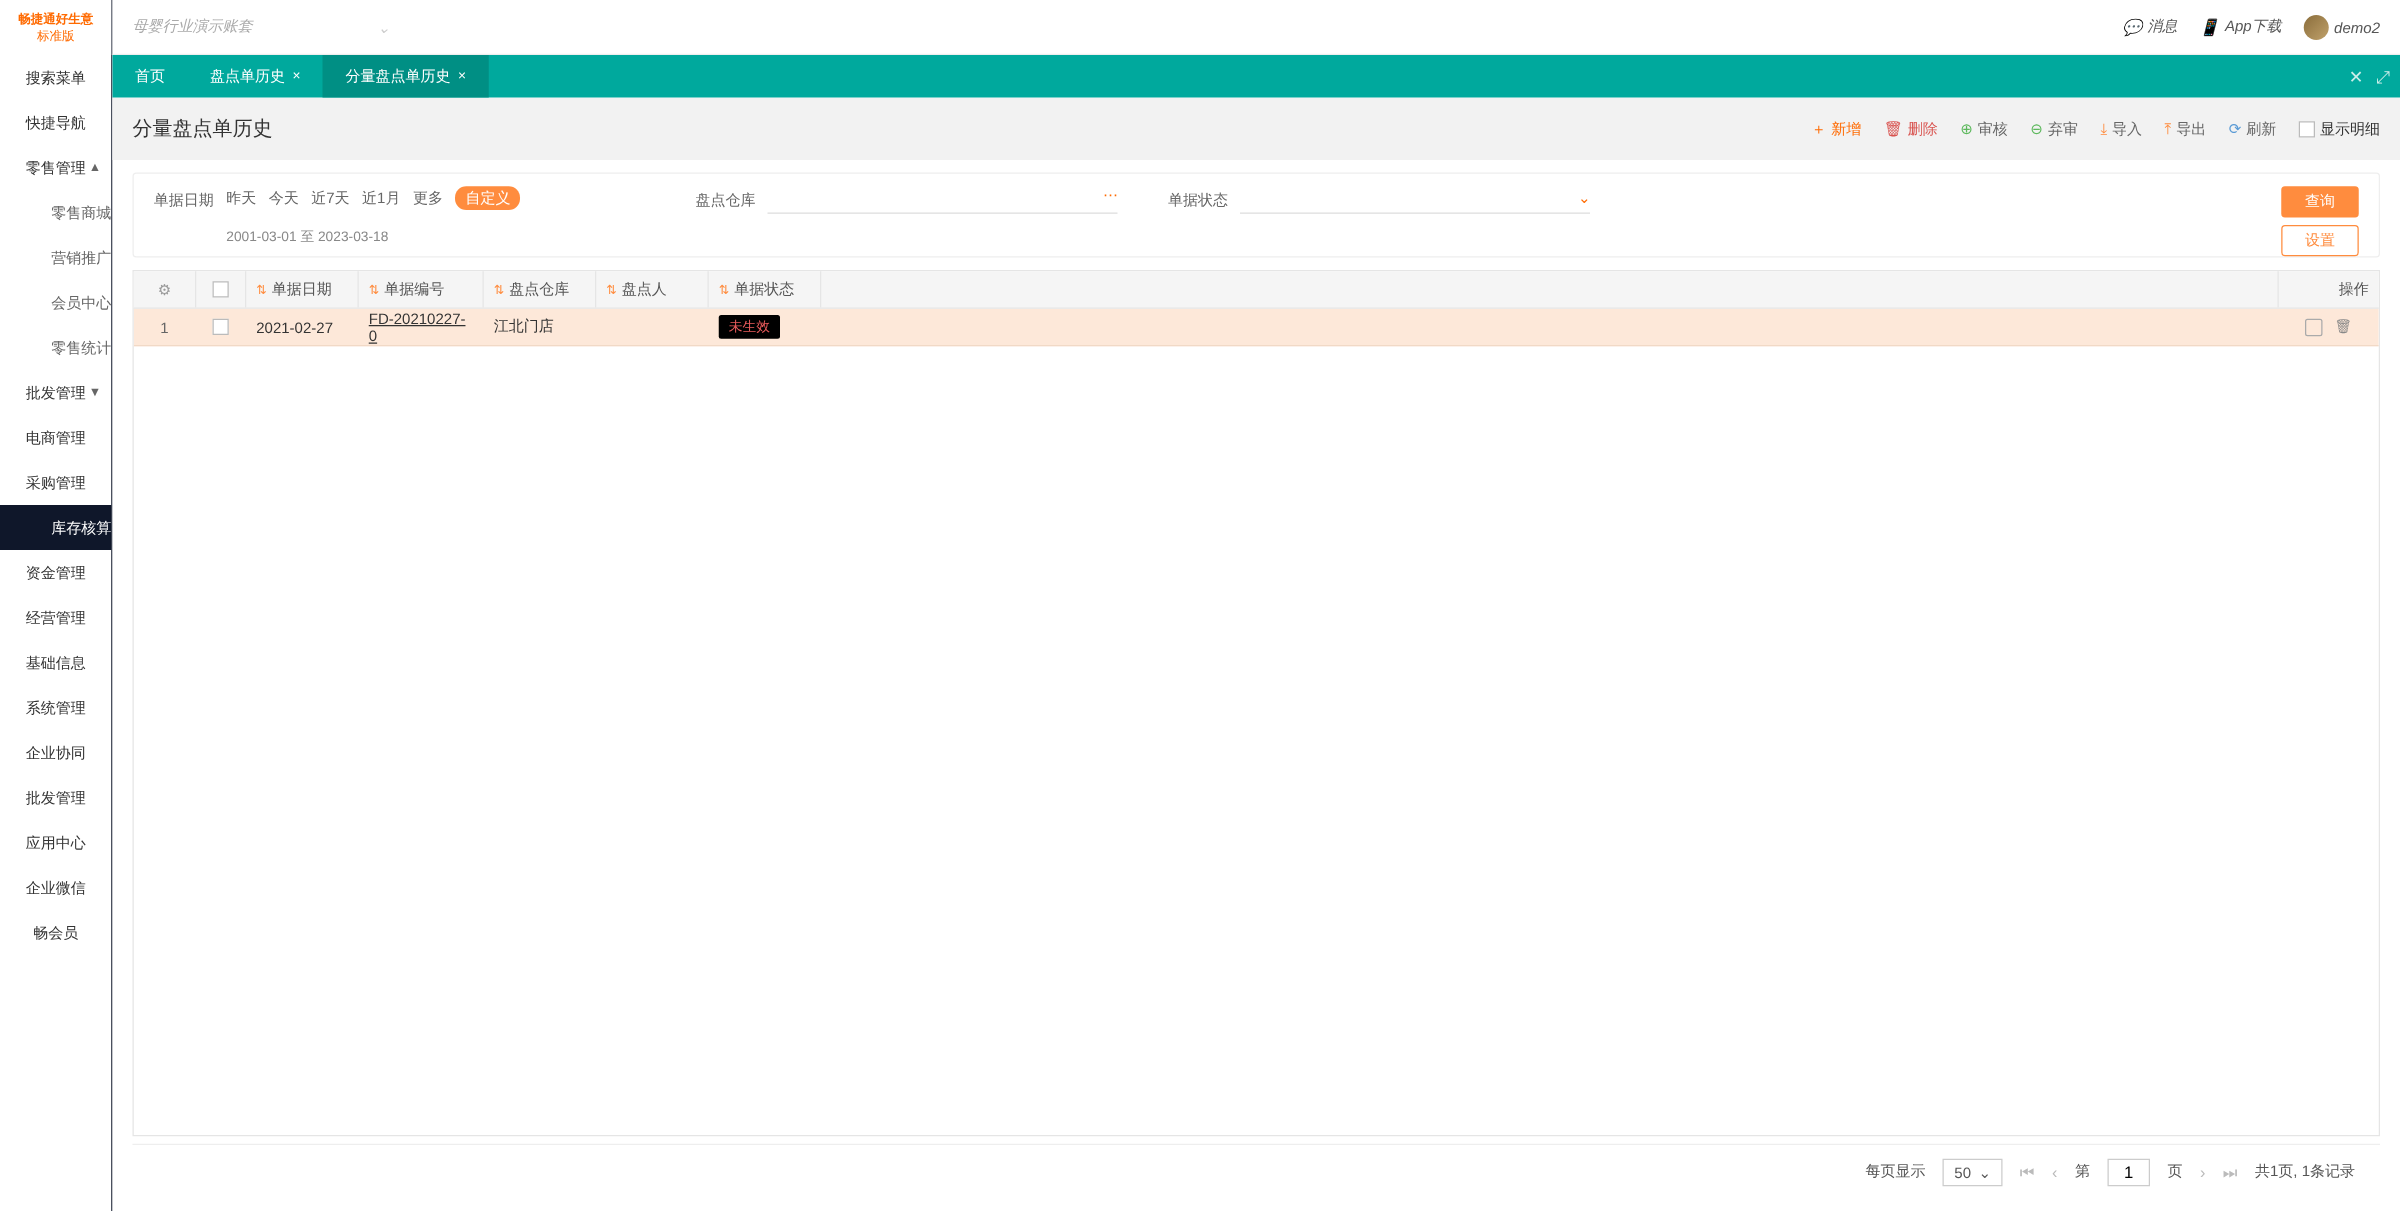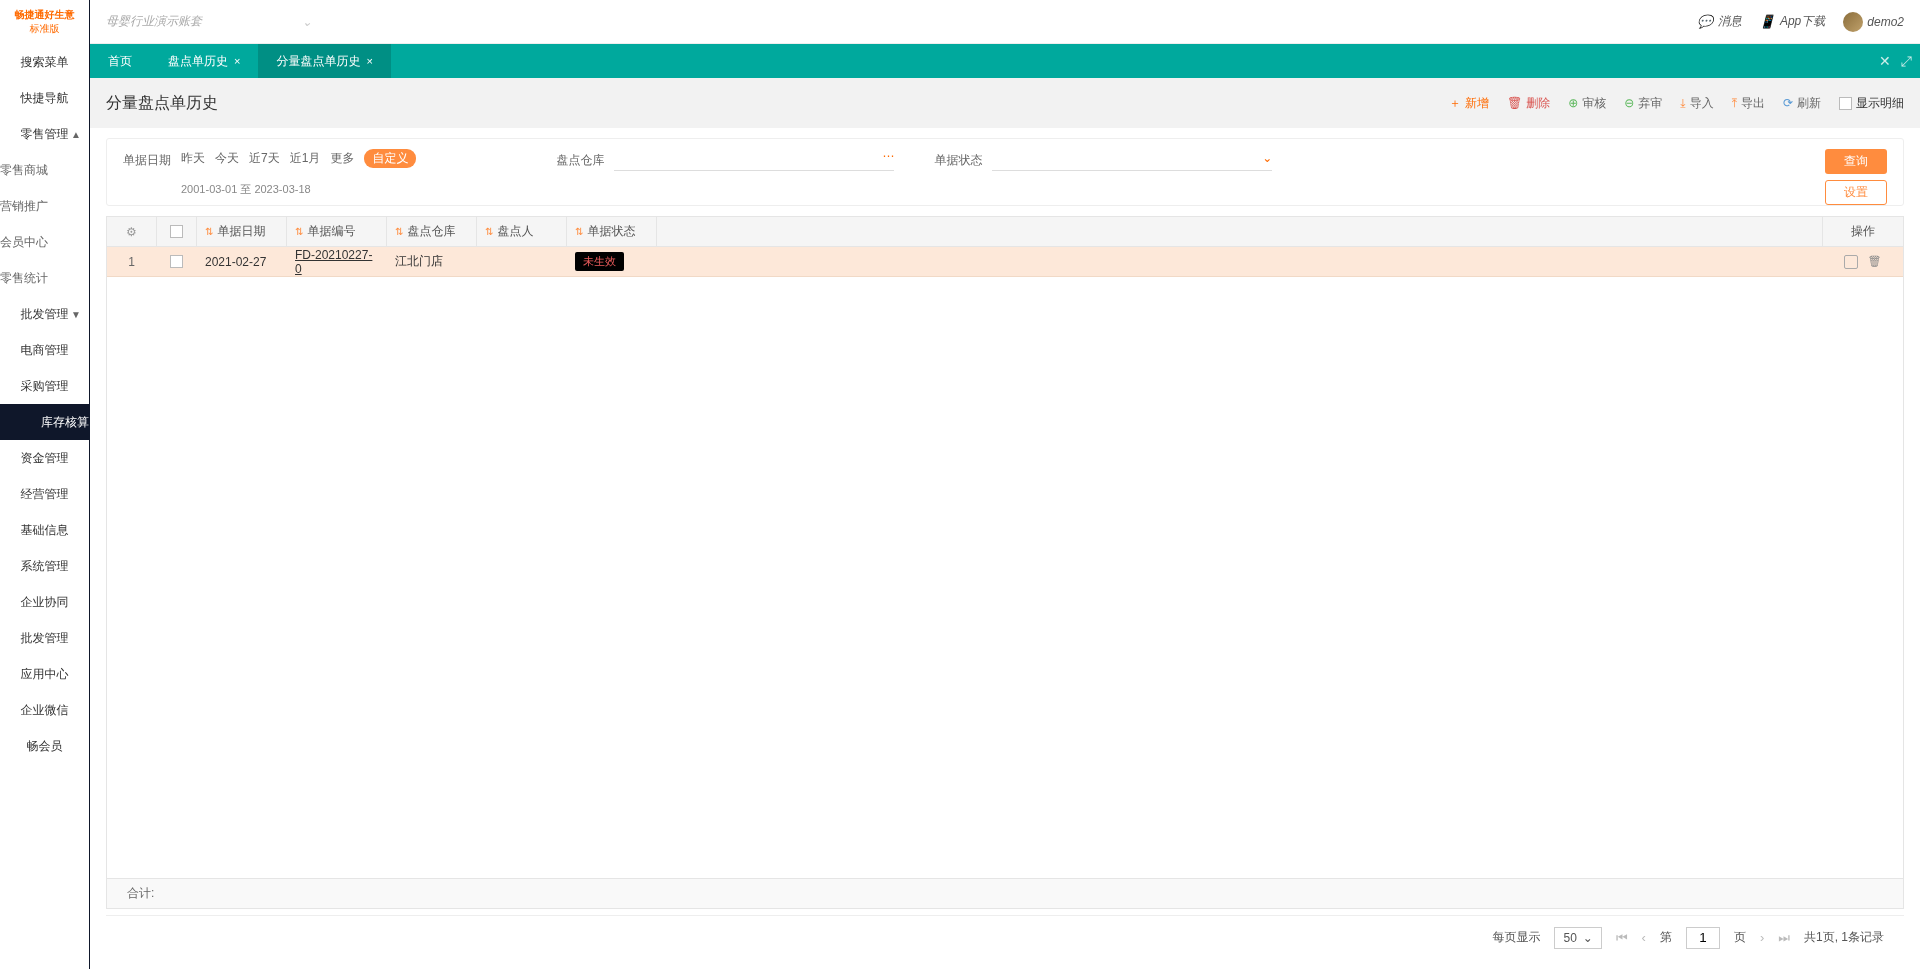--- a/index.html
+++ b/index.html
@@ -7,21 +7,21 @@
 .app { display: flex; height: 100vh; }
 
 
 .sidebar { width: 90px; background: #fff; border-right: 1px solid #0f172a; display: flex; flex-direction: column; }
 .logo-area { height: 44px; background: #fff; display:flex; align-items:center; justify-content:center; flex-direction:column; padding: 4px; }
 .logo-text { color: #ff6a00; font-size: 10px; font-weight: bold; }
 .logo-sub { color: #ff6a00; font-size: 10px; }
 .sidebar-item { height: 36px; display: flex; align-items: center; justify-content: center; cursor: pointer; color: #333; position: relative; }
 .sidebar-item.active { background: #0f172a; color: #fff; justify-content: flex-end; }
 .sidebar-item .caret { position: absolute; right: 8px; font-size: 10px; color: #666; }
-.sidebar-sub { height: 36px; display:flex; align-items:center; justify-content:flex-start; color:#666; cursor:pointer; }
+.sidebar-sub { height: 36px; display:flex; align-items:center; justify-content:flex-end; color:#666; cursor:pointer; }
 
 
 .main { flex: 1; display: flex; flex-direction: column; background: #fff; min-width: 0; }
 
 
 .top-header { height: 44px; display: flex; align-items: center; padding: 0 16px; border-bottom: 1px solid #eee; font-style: italic; }
 .demo-select { color: #aaa; font-size: 12px; flex: 1; display:flex; align-items:center; }
 .demo-select .chevron { margin-left: 100px; color: #ccc; }
 .header-right { display: flex; align-items: center; gap: 18px; }
 .header-btn { display: flex; align-items: center; gap: 4px; color: #555; cursor:pointer; }
@@ -70,21 +70,21 @@
 .th { border-right:1px solid #e5e5e5; padding:0 8px; display:flex; align-items:center; gap:4px; color:#555; height:100%; }
 .sort-icon { color:#ff8c3e; font-size:10px; }
 .col-gear { width:50px; justify-content:center; }
 .col-chk { width:40px; justify-content:center; }
 .col-date { width:90px; }
 .col-code { width:100px; }
 .col-wh { width:90px; }
 .col-person { width:90px; }
 .col-status { width:90px; }
 .col-flex { flex:1; }
-.col-ops { width:80px; justify-content:center; border-right:none; }
+.col-ops { width:80px; justify-content:flex-end; border-right:none; }
 .tbody { flex:1; overflow:auto; }
 .trow { display:flex; height:30px; align-items:center; background:#fde8d9; border-bottom:1px solid #f1d9c6; }
 .td { border-right:1px solid transparent; padding:0 8px; display:flex; align-items:center; height:100%; }
 .td.col-gear { justify-content:center; color:#666; }
 .td.col-chk { justify-content:center; }
 .td.col-code a { color:#333; text-decoration:underline; cursor:pointer; }
 .status-tag { background:#000000; color:#e95b5b; padding:2px 8px; border-radius:2px; font-size:11px; }
 .td.col-ops { justify-content:center; gap:10px; color:#888; }
 .op-icon { cursor:pointer; display:inline-block; width:14px; height:14px; border:1px solid #aaa; border-radius:2px; position:relative; }
 .op-del::before { content:"🗑"; font-size:11px; position:relative; top:-1px; }
@@ -344,23 +344,20 @@
             <div class="td col-status">
                 <span class="status-tag">未生效</span>
               </div>
             <div class="td col-flex"></div>
             <div class="td col-ops">
               <span class="op-icon"></span>
               <span class="op-del"></span>
             </div>
           </div>
         </div>
-        <div class="totals-row">
-          <span class="label">合计:</span>
-        </div>
       </div>
     </div>
 
     <div class="pagination">
       <span>每页显示</span>
       <div class="page-select">
           <span>50</span>
           <span class="icon-chev-down"></span>
         </div>
       <span class="page-nav">⏮</span>

